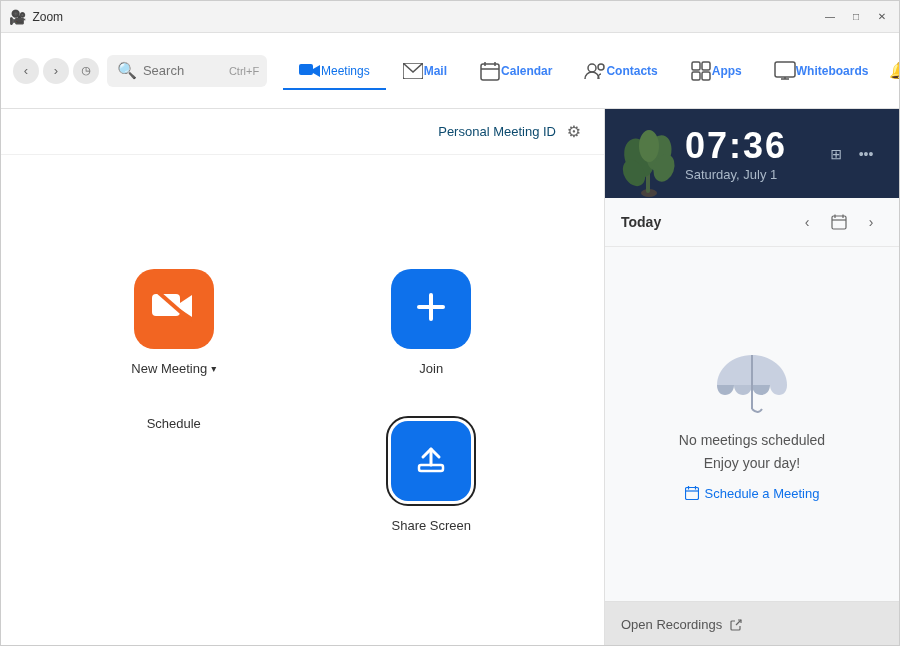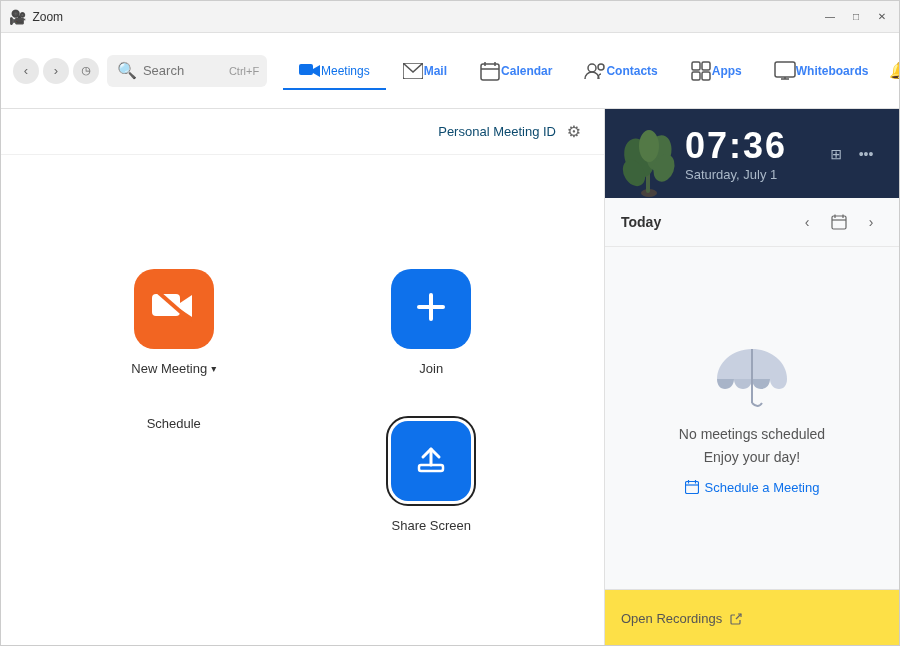--- a/index.html
+++ b/index.html
@@ -375,26 +375,26 @@
       display: flex;
       align-items: center;
       gap: 6px;
       color: #0e71eb;
       font-size: 13px;
       cursor: pointer;
     }
 
     
     #open-recordings {
-      height: 58px;
+      height: 46px;
       display: flex;
       align-items: center;
       padding: 16px 16px;
       border-top: 1px solid #e0e0e0;
-      background: #fde047;
+      background: #e5e5e5;
     }
     .recordings-text {
       font-size: 13px;
       color: #555;
       display: flex;
       align-items: center;
       gap: 4px;
     }
   </style>
 </head>

